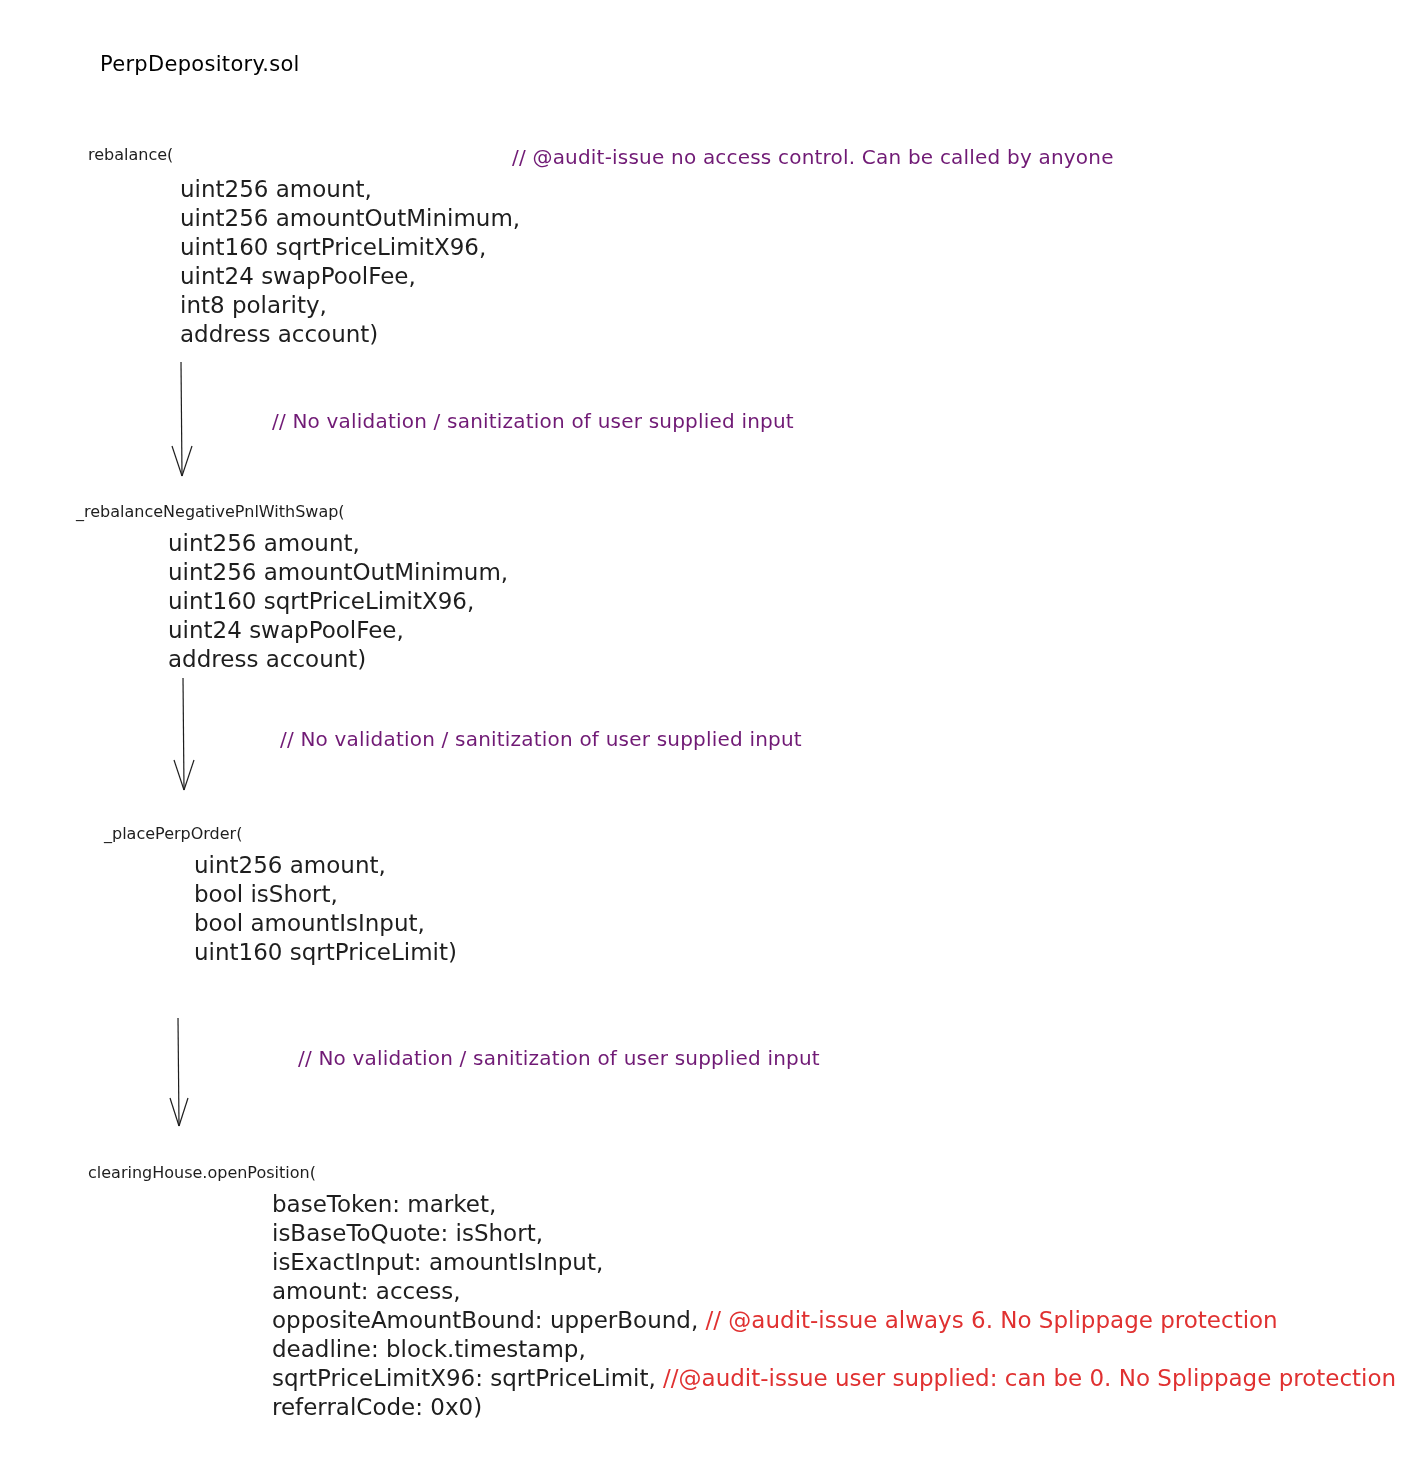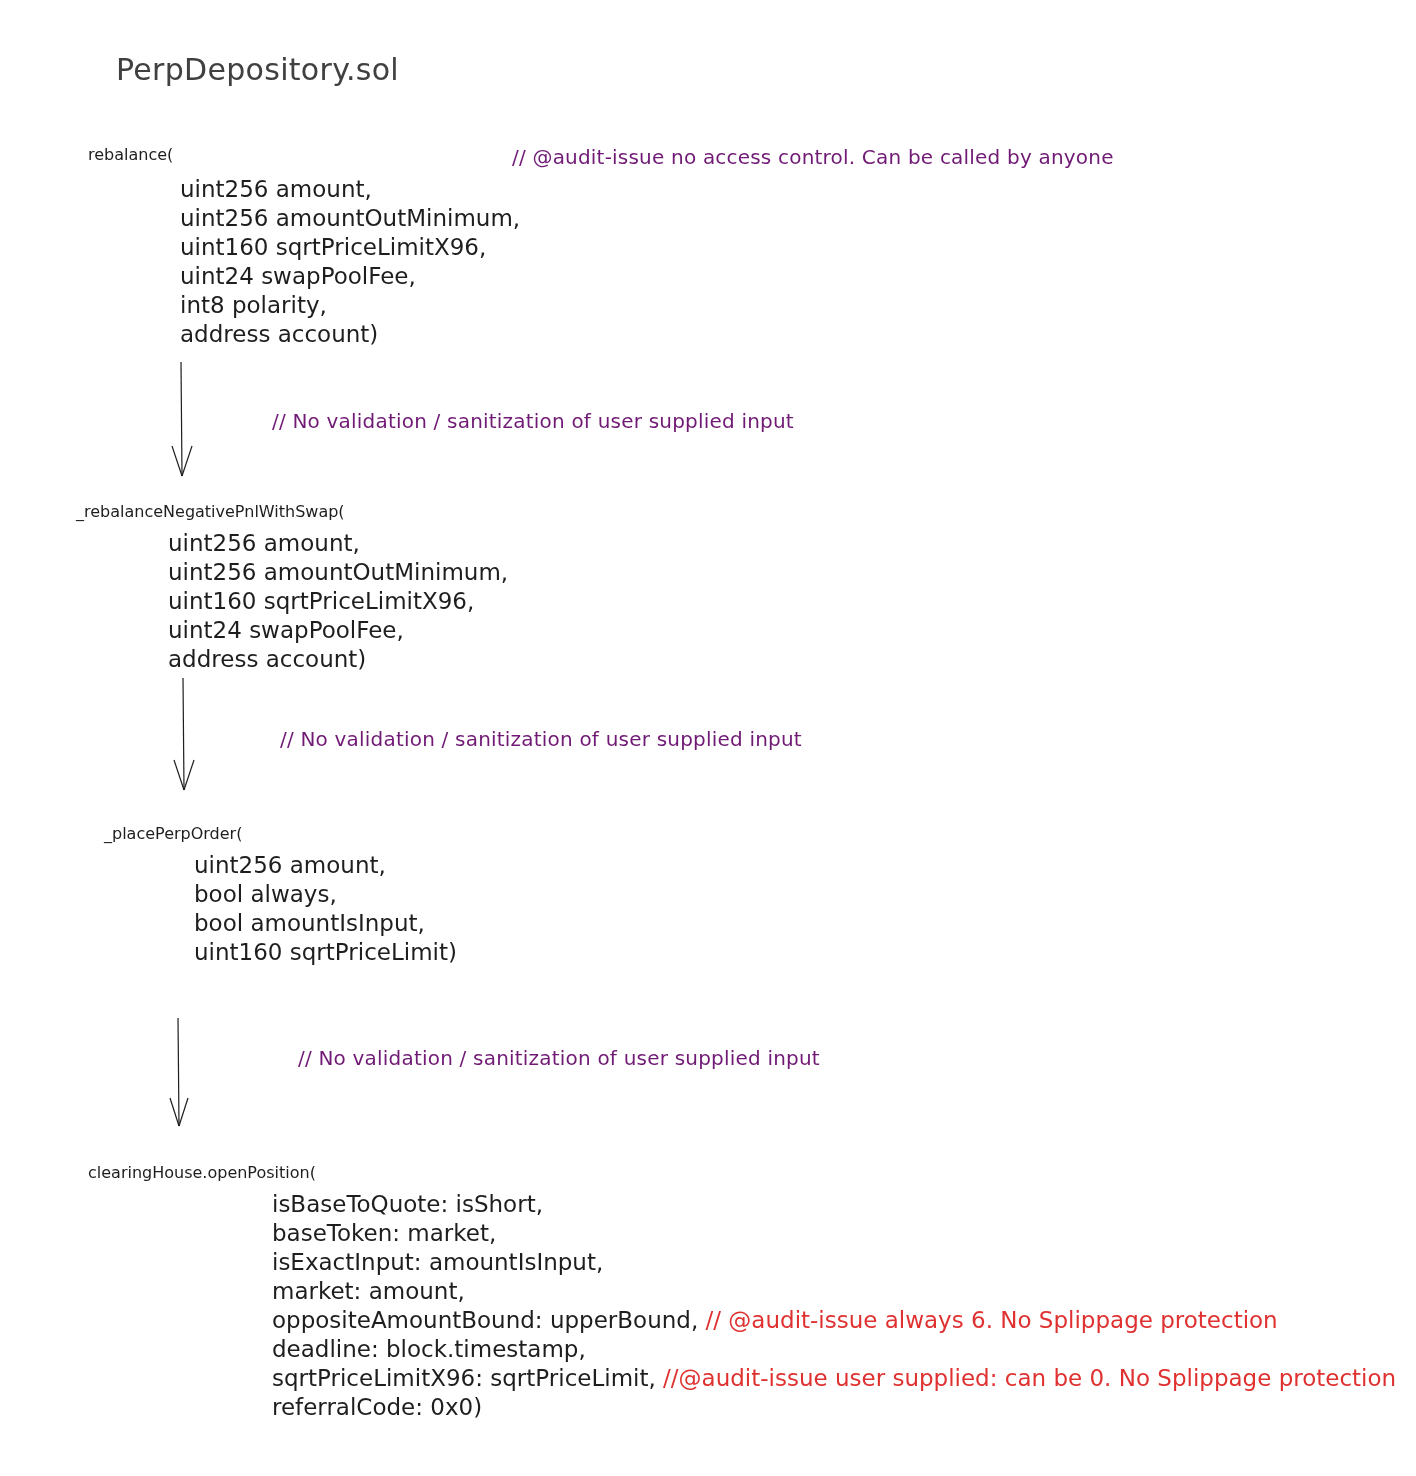--- a/index.html
+++ b/index.html
@@ -3,21 +3,21 @@
   <meta charset="utf-8">
   <style>
     html, body { margin: 0; padding: 0; background: #ffffff; }
     body {
       width: 1416px; height: 1476px; position: relative; overflow: hidden;
       font-family: "DejaVu Sans", sans-serif;
       color: #1e1e1e;
     }
     .abs { position: absolute; white-space: pre; }
     .title {
-      left: 116px; top: 52px; font-size: 30px; letter-spacing: 0.3px; color: #404040;
+      left: 100px; top: 52px; font-size: 21px; letter-spacing: 0.3px; color: #000000;
     }
     .fn { font-size: 16px; color: #1e1e1e; }
     .params { display: flex; flex-direction: column; }
     .param { height: 29px; line-height: 29px; font-size: 23px; }
     .comment { color: #701a75; font-size: 20px; letter-spacing: 0.2px; }
     .inline-comment { color: #e03131; }
     svg.arrow { position: absolute; overflow: visible; }
   </style>
 </head>
 <body>
@@ -54,35 +54,35 @@
 <svg class="arrow" style="left:172px; top:676px;" width="24" height="118">
   <line x1="11" y1="2" x2="12" y2="114" stroke="#1e1e1e" stroke-width="1.2"></line>
   <line x1="2" y1="84" x2="12" y2="114" stroke="#1e1e1e" stroke-width="1.2"></line>
   <line x1="22" y1="84" x2="12" y2="114" stroke="#1e1e1e" stroke-width="1.2"></line>
 </svg>
 <div class="abs comment" style="left:280px; top:727px;">// No validation / sanitization of user supplied input</div>
 
 <div class="abs fn" style="left:104px; top:824px;">_placePerpOrder(</div>
 <div class="abs params" style="left:194px; top:851px;">
   <div class="param">uint256 amount,</div>
-  <div class="param">bool always,</div>
+  <div class="param">bool isShort,</div>
   <div class="param">bool amountIsInput,</div>
   <div class="param">uint160 sqrtPriceLimit)</div>
 </div>
 
 <svg class="arrow" style="left:167px; top:1016px;" width="24" height="114">
   <line x1="11" y1="2" x2="12" y2="110" stroke="#1e1e1e" stroke-width="1.2"></line>
   <line x1="3" y1="82" x2="12" y2="110" stroke="#1e1e1e" stroke-width="1.2"></line>
   <line x1="21" y1="82" x2="12" y2="110" stroke="#1e1e1e" stroke-width="1.2"></line>
 </svg>
 <div class="abs comment" style="left:298px; top:1046px;">// No validation / sanitization of user supplied input</div>
 
 <div class="abs fn" style="left:88px; top:1163px;">clearingHouse.openPosition(</div>
 <div class="abs params" style="left:272px; top:1190px;">
+  <div class="param"><span>baseToken: market,</span></div>
   <div class="param"><span>isBaseToQuote: isShort,</span></div>
-  <div class="param"><span>baseToken: market,</span></div>
   <div class="param"><span>isExactInput: amountIsInput,</span></div>
-  <div class="param"><span>market: amount,</span></div>
+  <div class="param"><span>amount: access,</span></div>
   <div class="param"><span>oppositeAmountBound: upperBound,</span><span class="inline-comment"> // @audit-issue always 6. No Splippage protection</span></div>
   <div class="param"><span>deadline: block.timestamp,</span></div>
   <div class="param"><span>sqrtPriceLimitX96: sqrtPriceLimit,</span><span class="inline-comment"> //@audit-issue user supplied: can be 0. No Splippage protection</span></div>
   <div class="param"><span>referralCode: 0x0)</span></div>
 </div>
 
 </body></html>

